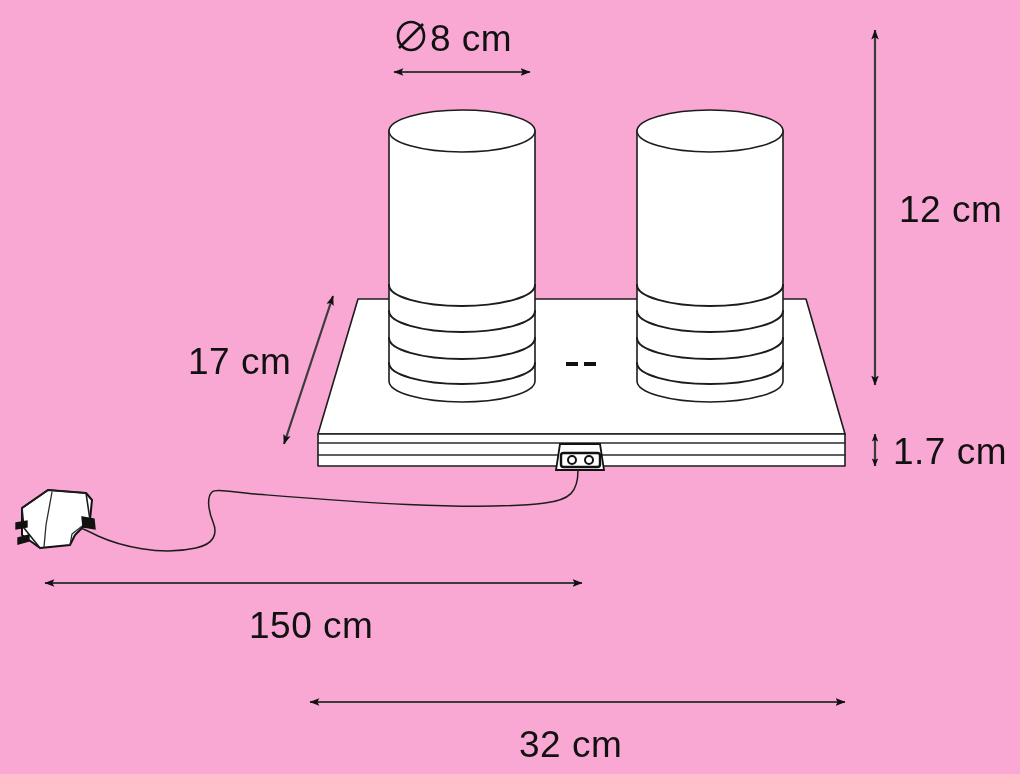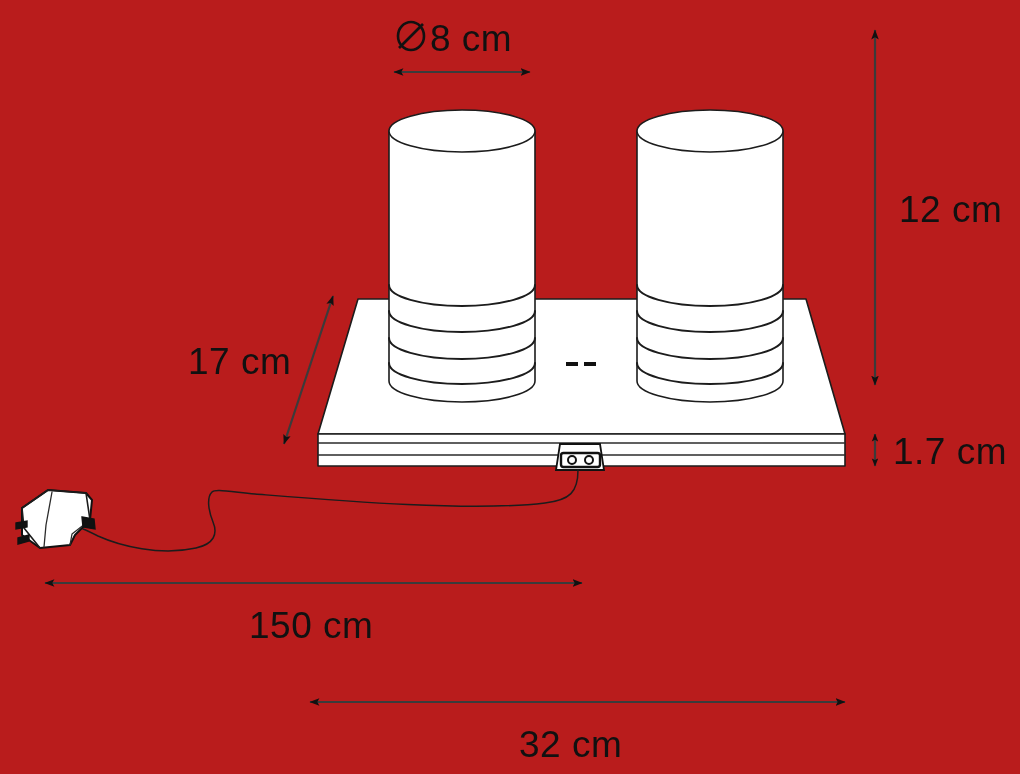--- a/index.html
+++ b/index.html
@@ -8,21 +8,21 @@
     padding: 0;
     background: #ffffff;
   }
   body {
     font-family: "Liberation Sans", sans-serif;
   }
   #drawing-root {
     position: relative;
     width: 1020px;
     height: 774px;
-    background: #b91c1c;
+    background: #f9a8d4;
     overflow: hidden;
   }
   #tech-svg {
     display: block;
     width: 1020px;
     height: 774px;
   }
   .dim-label {
     font-family: "Liberation Sans", sans-serif;
     font-size: 37px;

